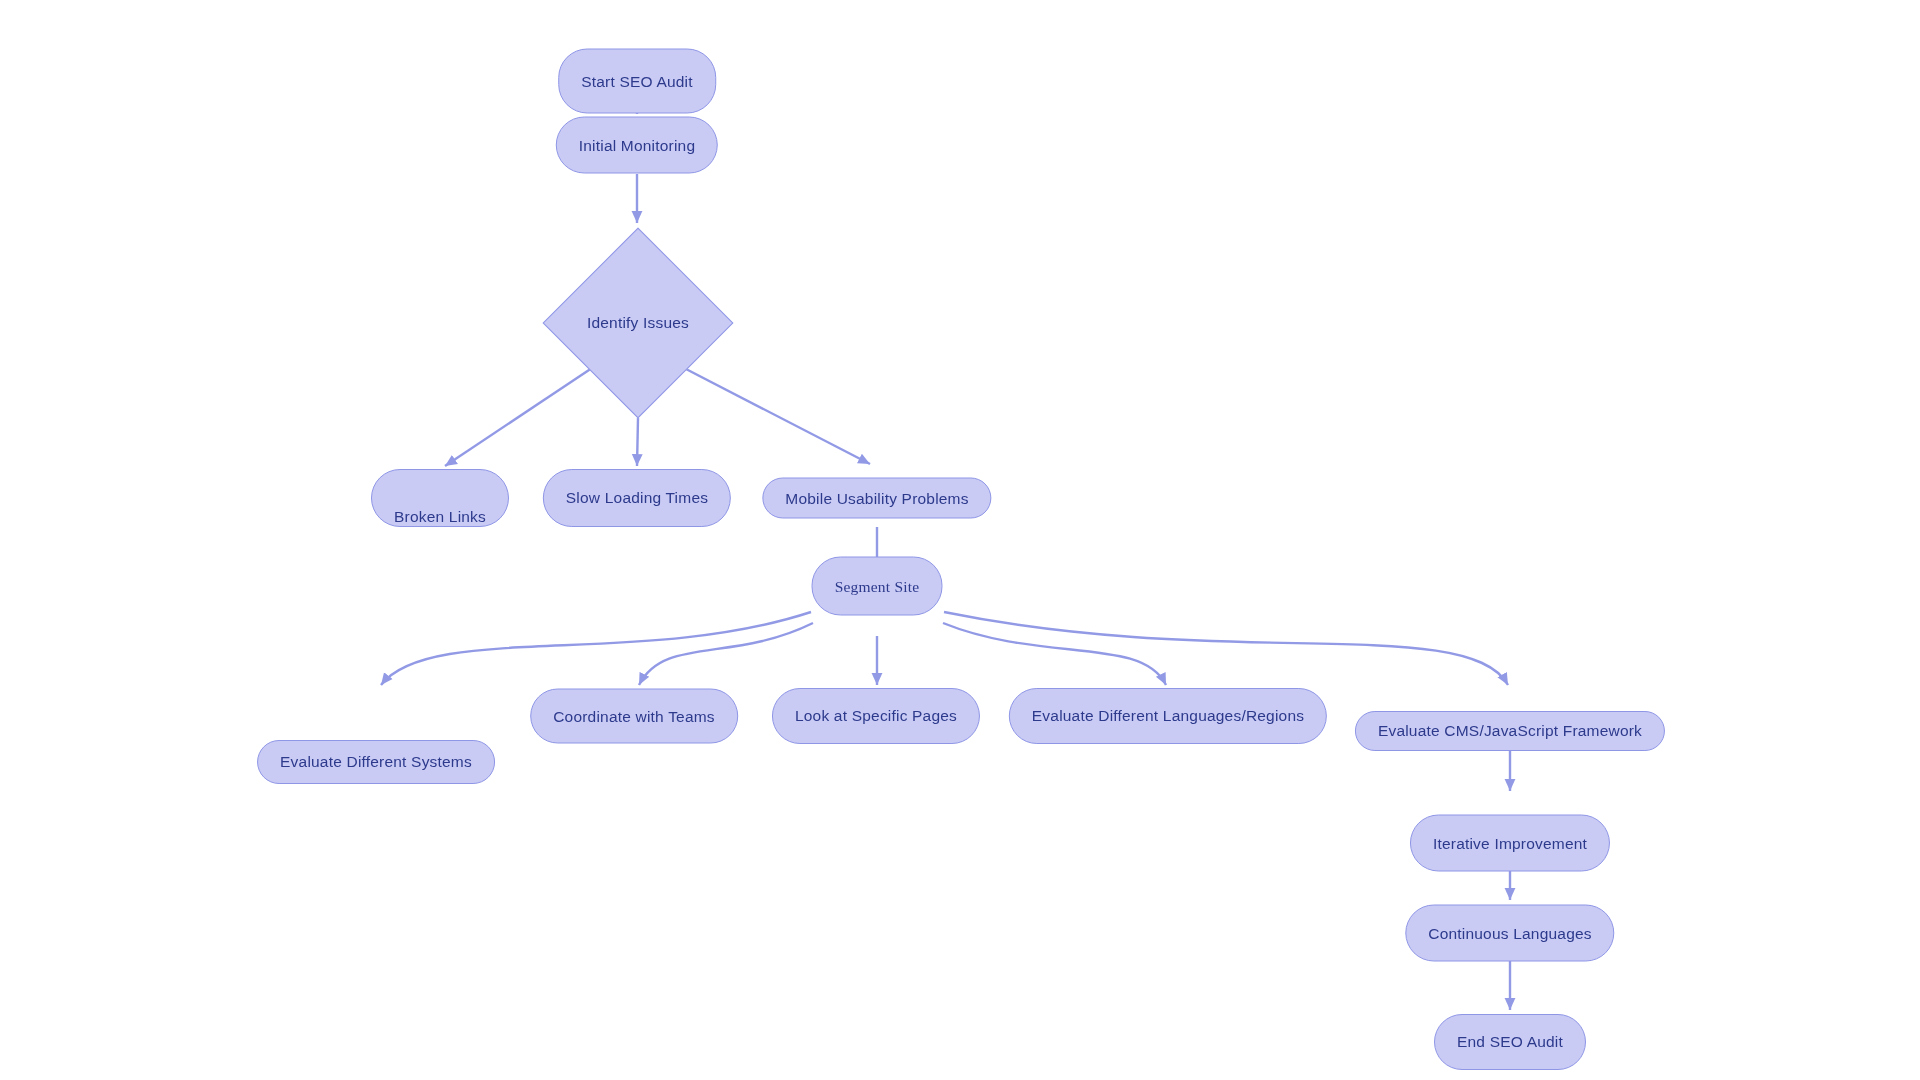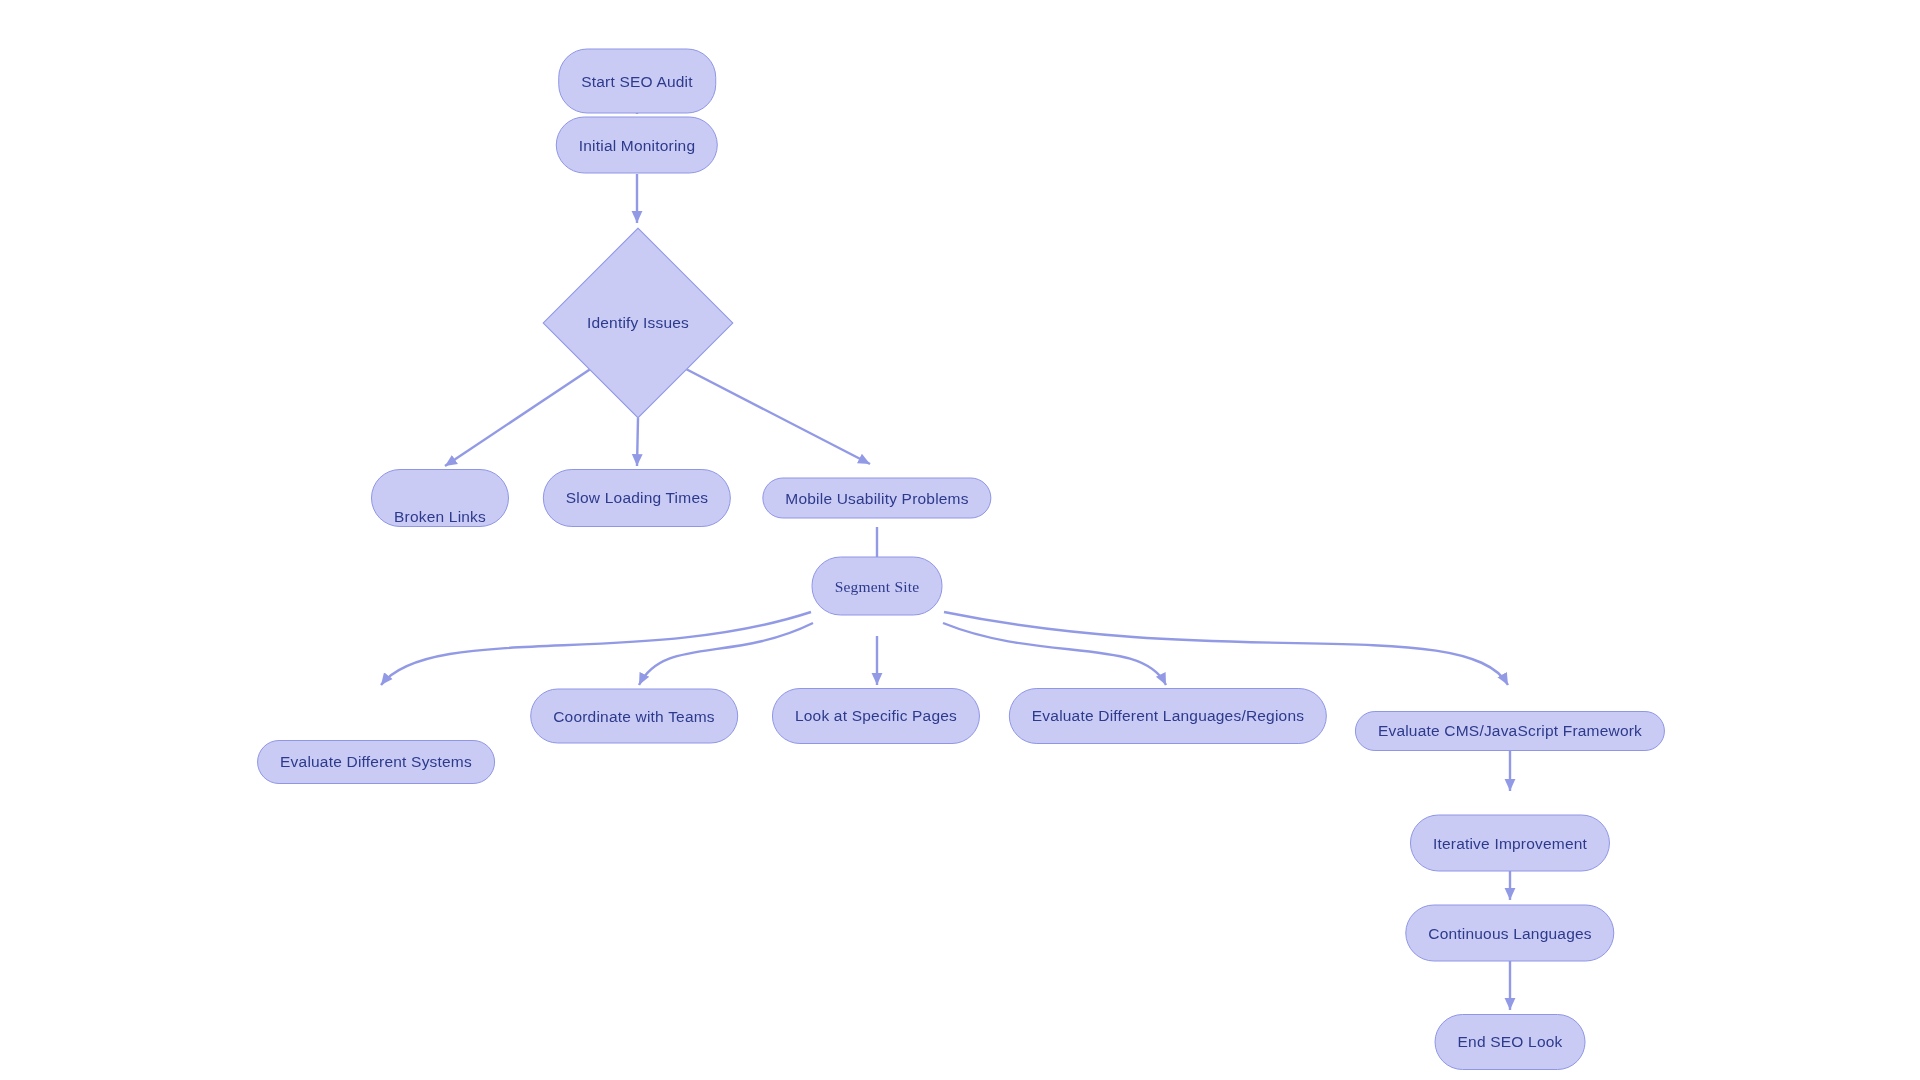--- a/index.html
+++ b/index.html
@@ -133,16 +133,16 @@
       <div class="node pill" style="left: 1510px; top: 731px; height: 40px; min-width: 285px;">
         <span class="label">Evaluate CMS/JavaScript Framework</span>
       </div>
       <div class="node pill" style="left: 1510px; top: 823px; height: 57px; min-width: 185px; margin-top: 20px;">
         <span class="label">Iterative Improvement</span>
       </div>
       <div class="node pill" style="left: 1510px; top: 933px; height: 57px; min-width: 182px;">
         <span class="label">Continuous Languages</span>
       </div>
       <div class="node pill" style="left: 1510px; top: 1042px; height: 56px; min-width: 136px;">
-        <span class="label">End SEO Look</span>
+        <span class="label">End SEO Audit</span>
       </div>
     </div>
 </div>
 
 </body></html>

